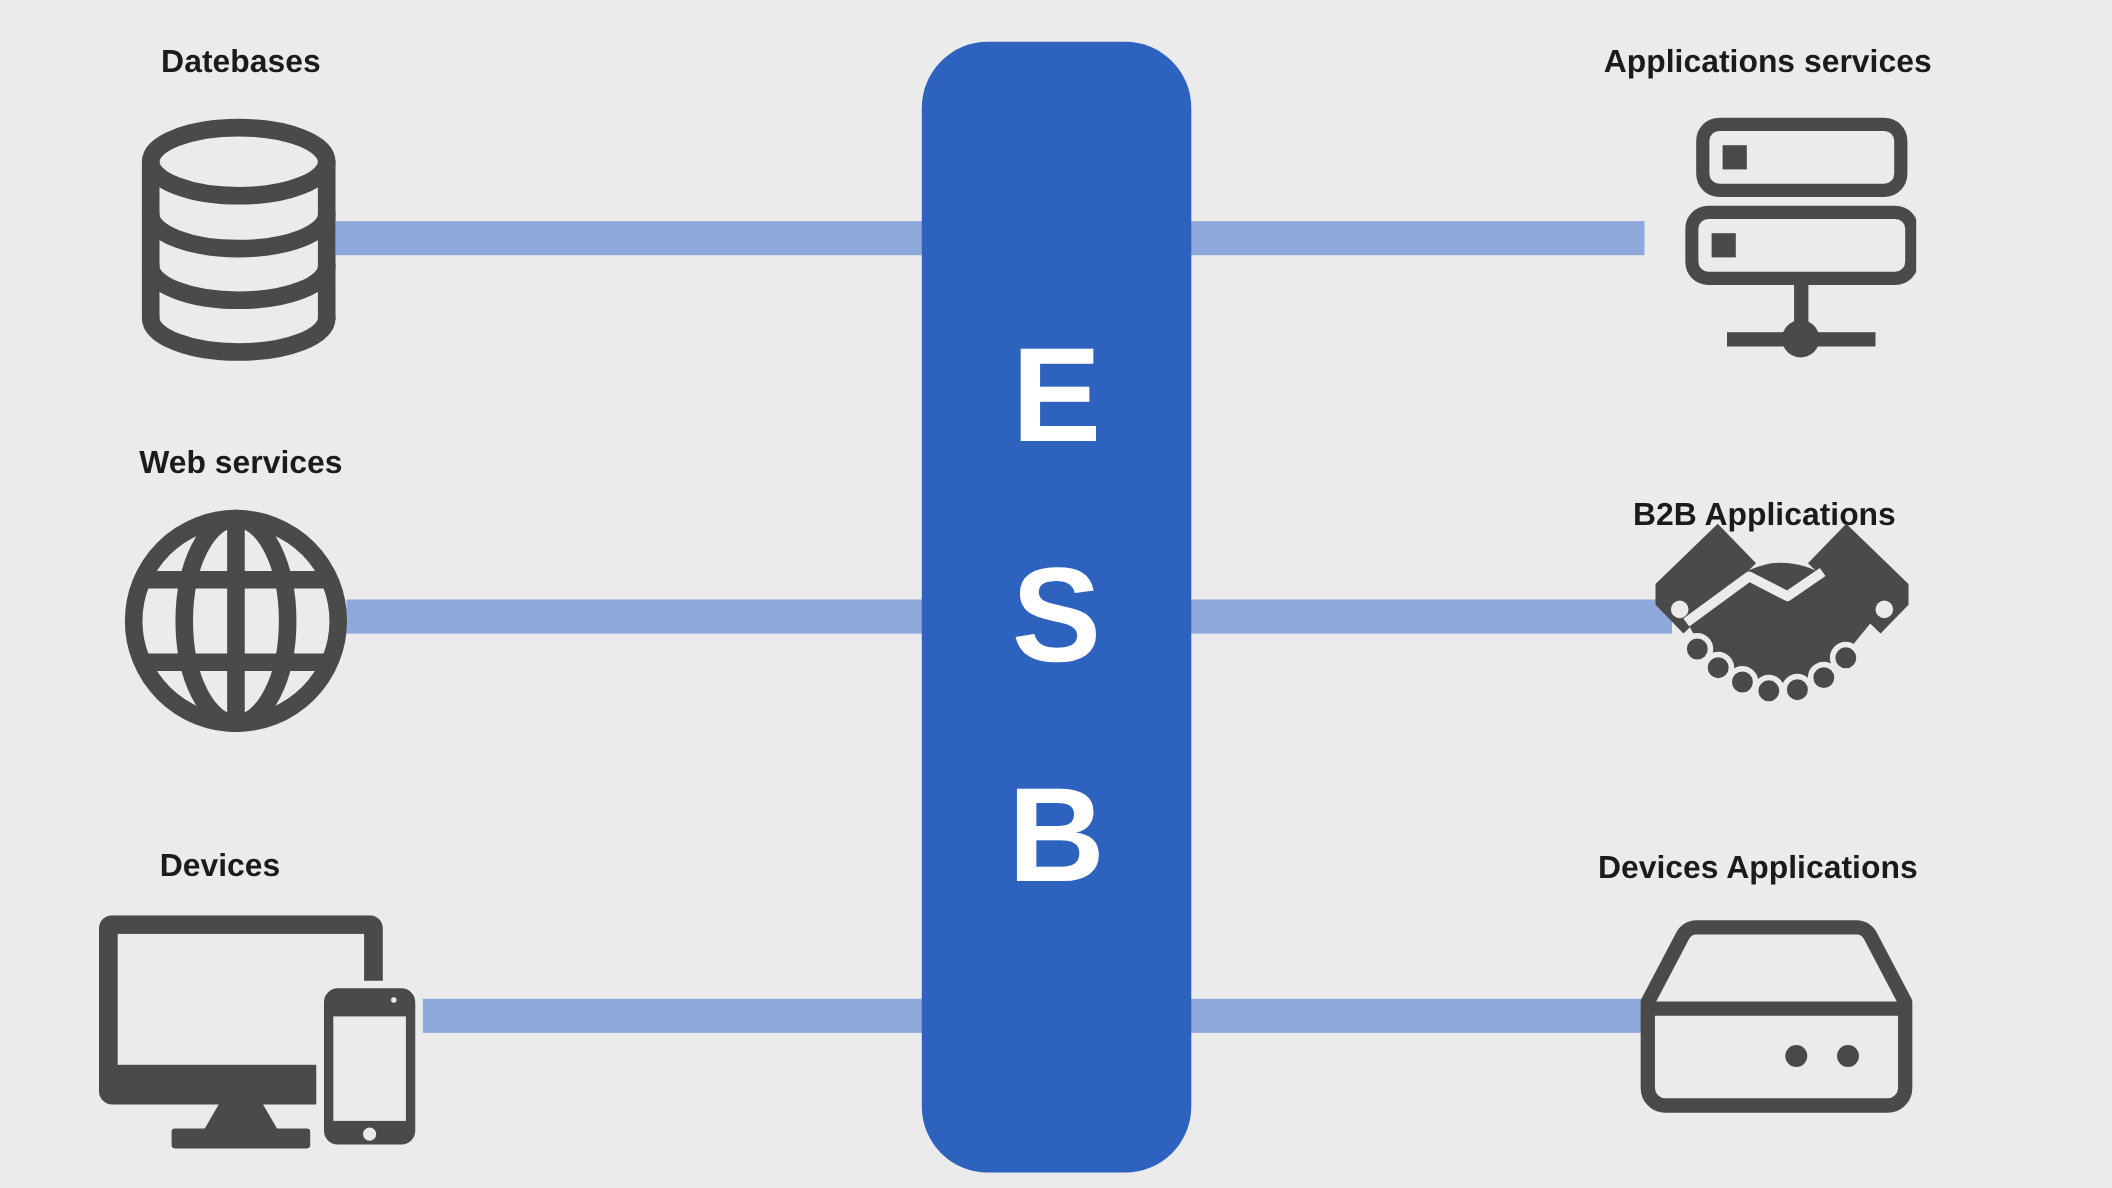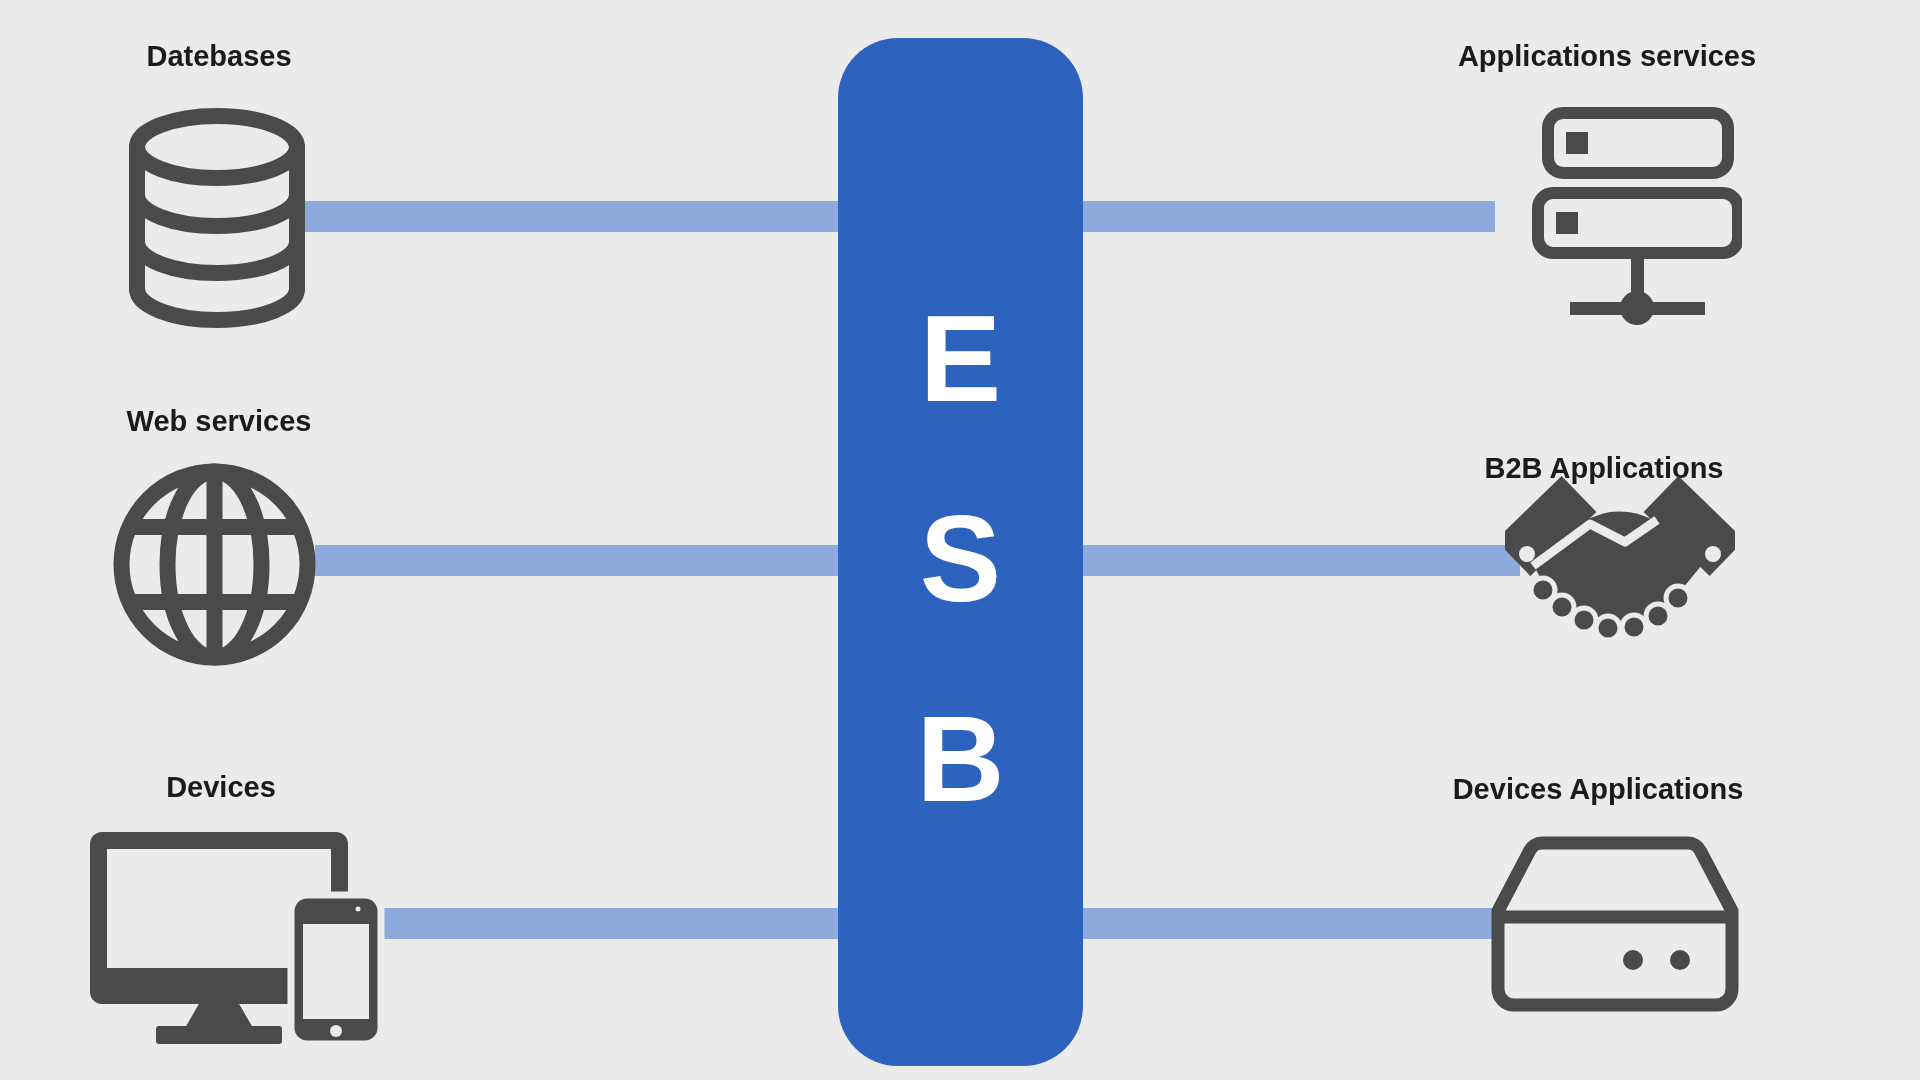--- a/index.html
+++ b/index.html
@@ -38,21 +38,21 @@
   .icon-db{left:127px;top:107px;width:180px;height:222px;}
   .icon-globe{left:112px;top:462px;width:205px;height:205px;}
   .icon-devices{left:90px;top:832px;width:295px;height:215px;}
   .icon-conn{left:1532px;top:106px;width:210px;height:222px;}
   .icon-hand{left:1505px;top:470px;width:230px;height:195px;}
   .icon-legacy{left:1490px;top:833px;width:250px;height:180px;}
 
   
   .lbl-databases{left:219px;top:40px;}
   .lbl-web{left:219px;top:405px;}
-  .lbl-devices{left:221px;top:771px;text-align:center;}
+  .lbl-devices{left:200px;top:771px;text-align:center;}
   .lbl-conn{left:1607px;top:40px;}
   .lbl-b2b{left:1604px;top:405px;margin-top:47px;}
   .lbl-legacy{left:1598px;top:773px;}
 
   
   .c-l1{left:305px;top:201px;width:580px;}
   .c-r1{left:1040px;top:201px;width:455px;}
   .c-l2{left:315px;top:545px;width:570px;}
   .c-r2{left:1040px;top:545px;width:480px;}
   .c-l3{left:383px;top:908px;width:500px;}

